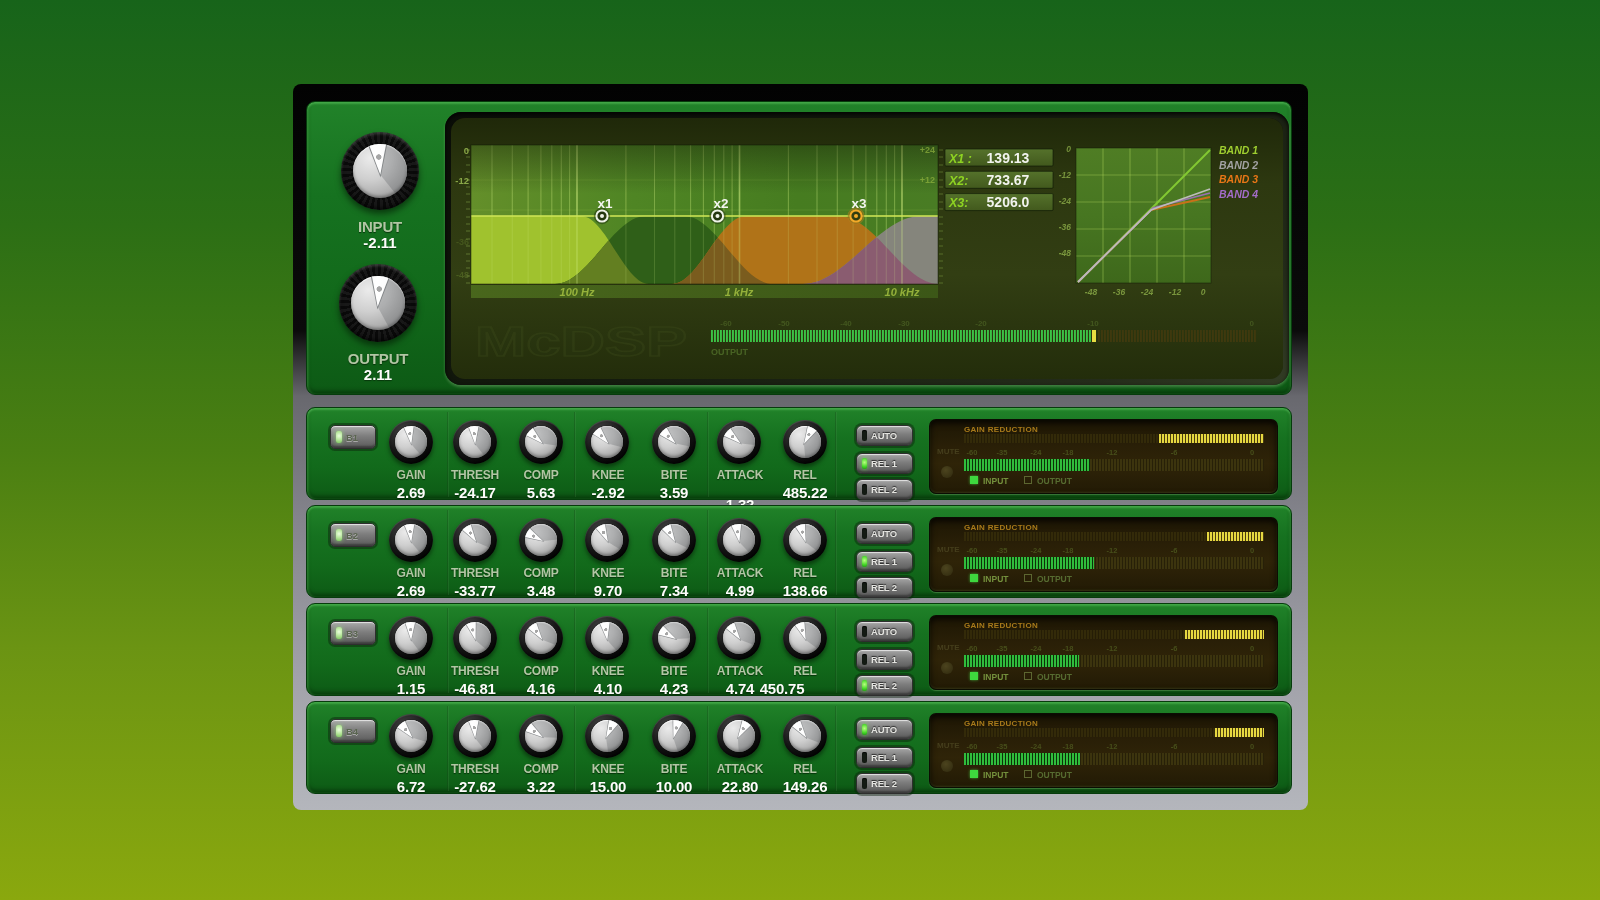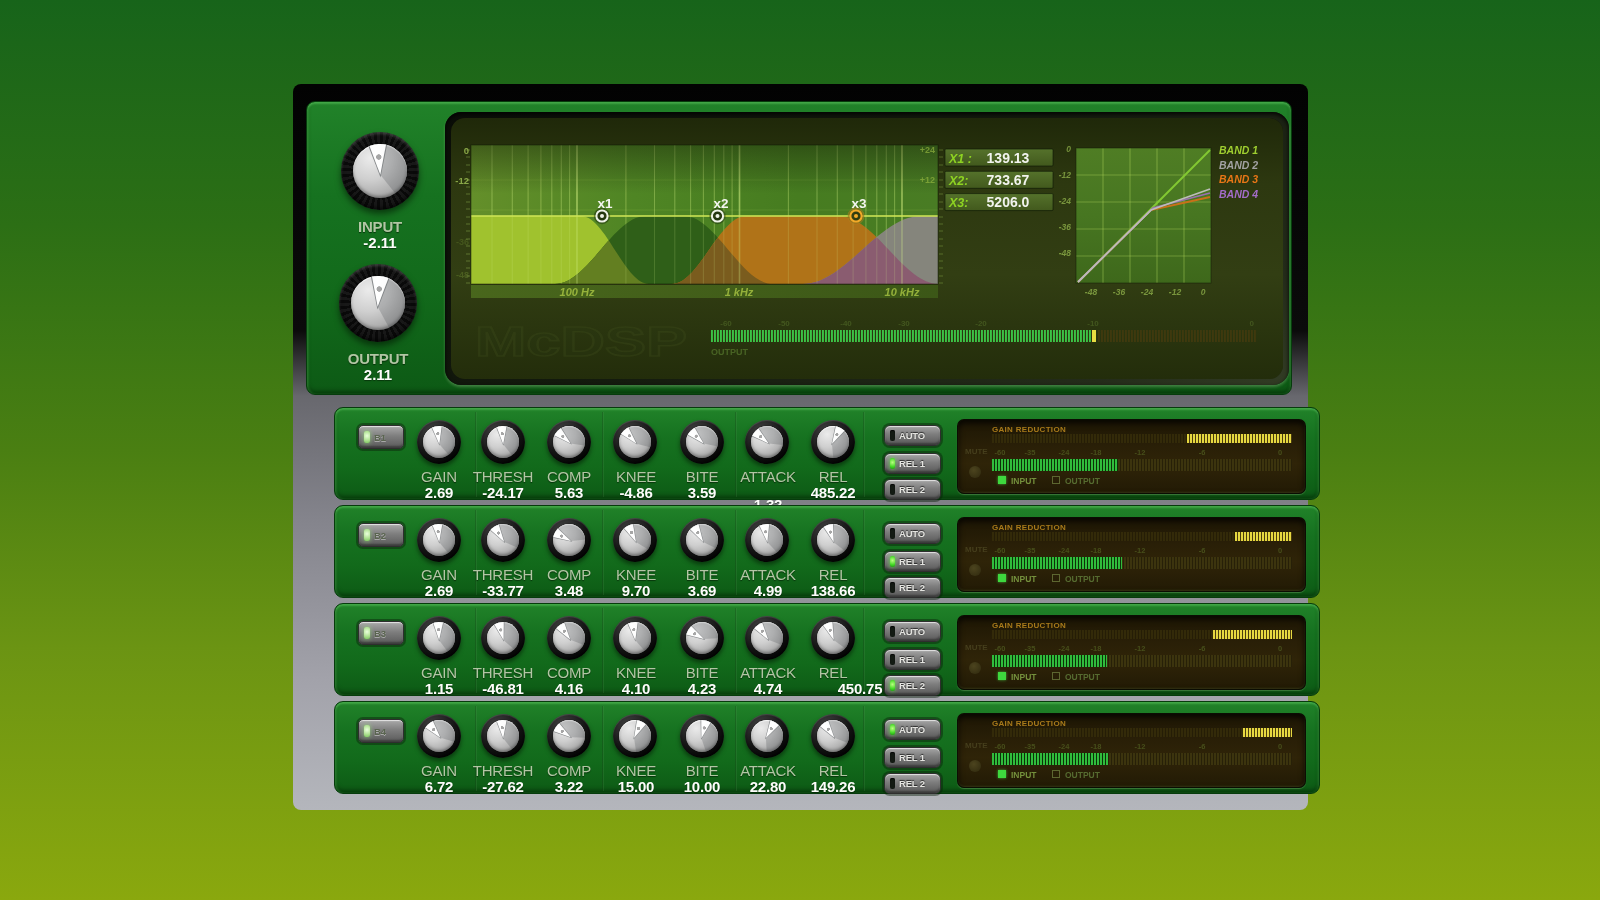--- a/index.html
+++ b/index.html
@@ -6,21 +6,21 @@
 body { font-family:"Liberation Sans", sans-serif;
  background: linear-gradient(180deg, #17641a 0%, #2c6f15 25%, #4a7f12 50%, #6b9413 72%, #8aa80e 100%); }
 .chassis { position:absolute; left:293px; top:84px; width:1015px; height:726px; border-radius:8px;
  background: linear-gradient(180deg, #020202 0%, #0b0b0b 34%, #68686e 43%, #84848c 60%, #a2a2aa 82%, #b4b6bc 100%); }
 .panel { position:absolute; left:13px; width:986px; border-radius:9px;
  background: linear-gradient(180deg, #218229, #167220 32%, #126a1b 65%, #0d5a15 100%);
  box-shadow: inset 0 2px 2px rgba(140,250,140,0.3), inset 2px 0 2px rgba(110,220,110,0.18),
    inset -2px 0 2px rgba(110,220,110,0.1), inset 0 -3px 4px rgba(0,25,0,0.5);
  border:1px solid #063c0c; }
 .toppanel { top:17px; height:294px; }
-.brow { height:93px;margin-left:28px; }
+.brow { height:93px; }
 
 .bkn { position:absolute; width:78px; height:78px; border-radius:50%;
  background: repeating-conic-gradient(#0a0a0a 0deg 5deg, #181818 5deg 10deg); 
  box-shadow: 0 4px 6px rgba(0,15,0,0.55), inset 0 2px 3px rgba(255,255,255,0.18), inset 0 -2px 4px rgba(0,0,0,0.7); }
 .kn { position:absolute; width:44px; height:44px; border-radius:50%;
  background: radial-gradient(circle at 38% 30%, #4a4a4a, #161616 50%, #030303 75%, #000);
  box-shadow: 0 3px 4px rgba(0,15,0,0.5), inset 0 1px 1px rgba(255,255,255,0.15); }
 .kc { position:absolute; border-radius:50%;
  background: radial-gradient(circle at 32% 26%, #ebebeb, #cfcfcf 40%, #adadad 70%, #8a8a8a 92%, #7a7a7a);
  box-shadow: inset 0 -2px 3px rgba(0,0,0,0.3), inset 0 1px 1px #fff, 0 0 2px rgba(0,0,0,0.8); }
@@ -36,21 +36,21 @@
  clip-path: polygon(50% 57%, 33.5% -2%, 66.5% -2%);
  background: radial-gradient(circle at 50% 24%, #a6a6a6 0 5%, rgba(0,0,0,0) 6%),
    linear-gradient(90deg, #f0f0f0, #ffffff 45%, #f4f4f4); }
 .ks { position:absolute; border-radius:50%; }
 .kn .ks { left:6px; top:6px; width:32px; height:32px; }
 .bkn .ks { left:12px; top:12px; width:54px; height:54px; }
 .ks::before { content:""; position:absolute; inset:0; border-radius:50%;
  clip-path: polygon(50% 57%, 68% -5%, 122% 18%, 122% 88%, 80% 102%);
  background: rgba(70,74,78,0.25); }
 
-.klab { position:absolute; width:90px; text-align:center; font-size:15px; font-weight:normal;
+.klab { position:absolute; width:90px; text-align:center; font-size:12px; font-weight:bold;
  color:#b2c6a4; letter-spacing:-0.2px; text-shadow:0 1px 1px rgba(0,20,0,0.6); }
 .kval { position:absolute; width:90px; text-align:center; font-size:15px; font-weight:bold;
  color:#fdfdfb; letter-spacing:-0.2px; text-shadow:0 1px 1px rgba(0,20,0,0.5); }
 .biglab { position:absolute; width:110px; text-align:center; font-size:15px; font-weight:bold;
  color:#b2c6a4; letter-spacing:-0.2px; text-shadow:0 1px 1px rgba(0,20,0,0.6); }
 .bigval { position:absolute; width:110px; text-align:center; font-size:15px; font-weight:bold;
  color:#fdfdfb; text-shadow:0 1px 1px rgba(0,20,0,0.5); }
 .sep { position:absolute; top:4px; height:85px; width:2px;
  background: linear-gradient(90deg, rgba(0,30,0,0.32), rgba(170,255,170,0.13)); }
 
@@ -551,21 +551,21 @@
         <div class="kp" style="transform:rotate(-48deg)"></div>
       </div>
       <div class="klab" style="left:189px;top:60px">COMP</div>
       <div class="kval" style="left:189px;top:76px">5.63</div>
       <div class="kn" style="left:278px;top:12px">
         <div class="kc"></div>
         <div class="ks" style="transform:rotate(-42deg)"></div>
         <div class="kp" style="transform:rotate(-42deg)"></div>
       </div>
       <div class="klab" style="left:256px;top:60px">KNEE</div>
-      <div class="kval" style="left:256px;top:76px">-4.86</div>
+      <div class="kval" style="left:256px;top:76px">-2.92</div>
       <div class="kn" style="left:345px;top:12px">
         <div class="kc"></div>
         <div class="ks" style="transform:rotate(-45deg)"></div>
         <div class="kp" style="transform:rotate(-45deg)"></div>
       </div>
       <div class="klab" style="left:322px;top:60px">BITE</div>
       <div class="kval" style="left:322px;top:76px">3.59</div>
       <div class="kn" style="left:410px;top:12px">
         <div class="kc"></div>
         <div class="ks" style="transform:rotate(-50deg)"></div>
@@ -649,21 +649,21 @@
         <div class="kp" style="transform:rotate(-25deg)"></div>
       </div>
       <div class="klab" style="left:256px;top:60px">KNEE</div>
       <div class="kval" style="left:256px;top:76px">9.70</div>
       <div class="kn" style="left:345px;top:12px">
         <div class="kc"></div>
         <div class="ks" style="transform:rotate(-30deg)"></div>
         <div class="kp" style="transform:rotate(-30deg)"></div>
       </div>
       <div class="klab" style="left:322px;top:60px">BITE</div>
-      <div class="kval" style="left:322px;top:76px">3.69</div>
+      <div class="kval" style="left:322px;top:76px">7.34</div>
       <div class="kn" style="left:410px;top:12px">
         <div class="kc"></div>
         <div class="ks" style="transform:rotate(-10deg)"></div>
         <div class="kp" style="transform:rotate(-10deg)"></div>
       </div>
       <div class="klab" style="left:388px;top:60px">ATTACK</div>
       <div class="kval" style="left:388px;top:76px">4.99</div>
       <div class="kn" style="left:476px;top:12px">
         <div class="kc"></div>
         <div class="ks" style="transform:rotate(-18deg)"></div>
@@ -754,21 +754,21 @@
         <div class="kp" style="transform:rotate(-35deg)"></div>
       </div>
       <div class="klab" style="left:388px;top:60px">ATTACK</div>
       <div class="kval" style="left:388px;top:76px">4.74</div>
       <div class="kn" style="left:476px;top:12px">
         <div class="kc"></div>
         <div class="ks" style="transform:rotate(-20deg)"></div>
         <div class="kp" style="transform:rotate(-20deg)"></div>
       </div>
       <div class="klab" style="left:453px;top:60px">REL</div>
-      <div class="kval" style="left:480px;top:76px">450.75</div>
+      <div class="kval" style="left:430px;top:76px">450.75</div>
       <div class="abtn" style="left:549px;top:17px">
         <span class="led2 off"></span>
         <span class="atxt">AUTO</span>
       </div>
       <div class="abtn" style="left:549px;top:45px">
         <span class="led2 off"></span>
         <span class="atxt">REL 1</span>
       </div>
       <div class="abtn" style="left:549px;top:71px">
         <span class="led2 on"></span>

